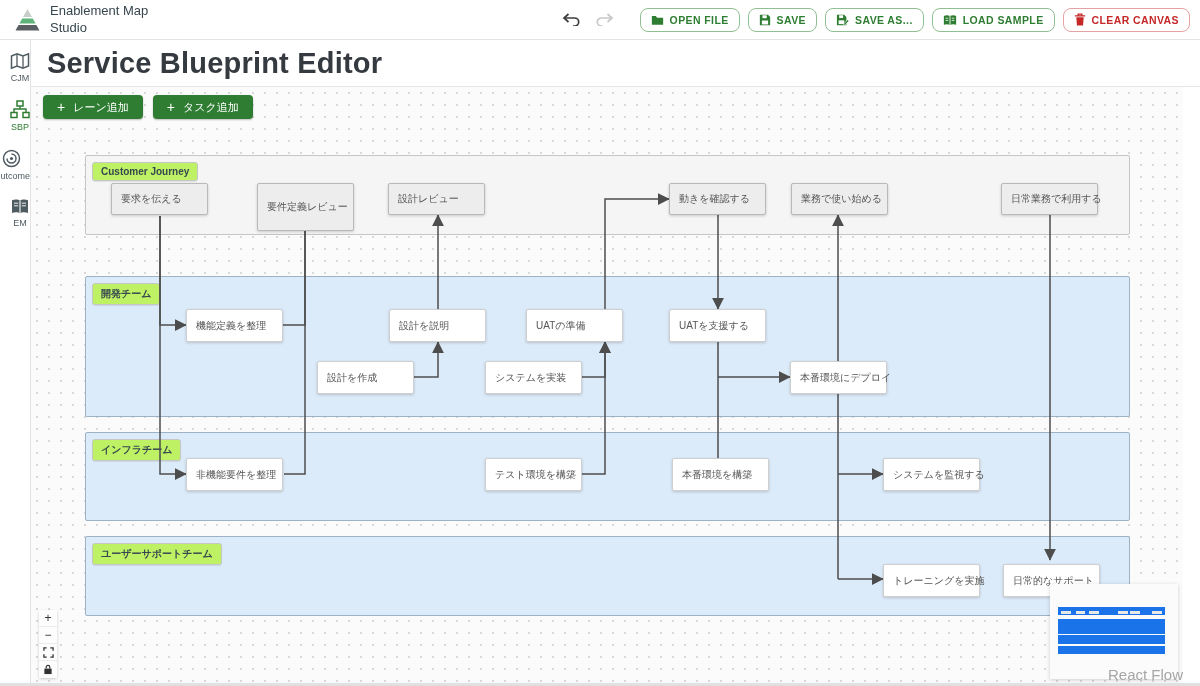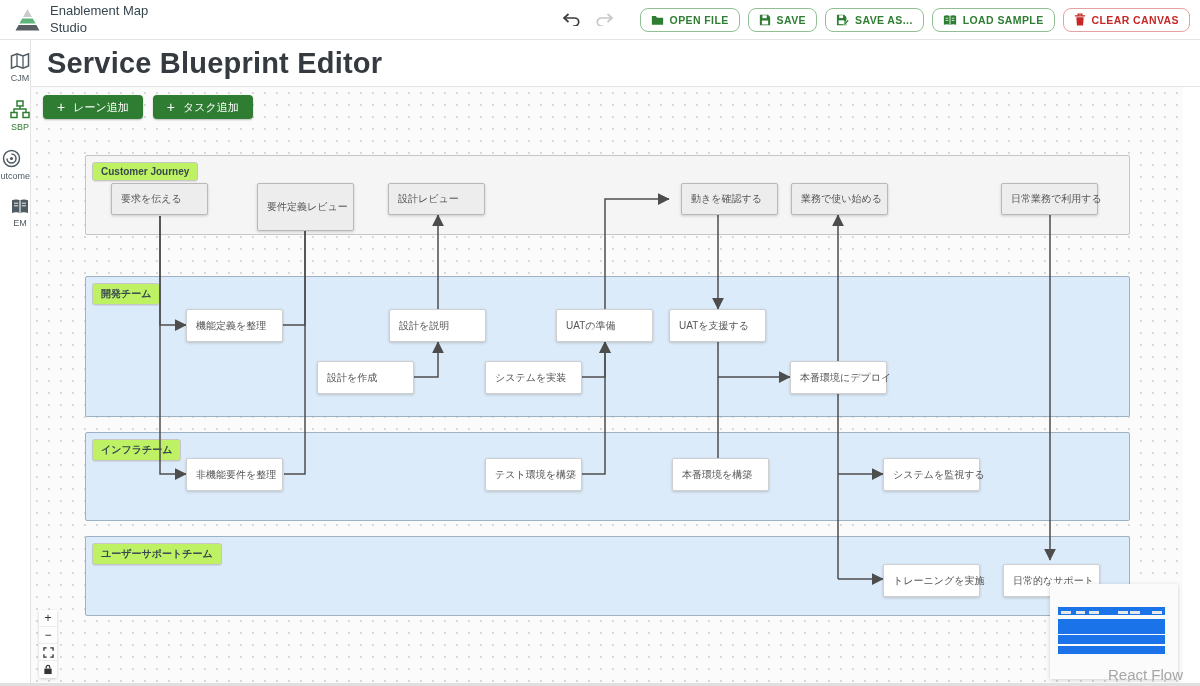--- a/index.html
+++ b/index.html
@@ -241,26 +241,26 @@
             <polyline points="807,274 807,128" marker-end="url(#arrw)"></polyline>
             <polyline points="807,307 807,492"></polyline>
             <polyline points="807,387 852,387" marker-end="url(#arrw)"></polyline>
             <polyline points="807,492 852,492" marker-end="url(#arrw)"></polyline>
             <polyline points="1019,128 1019,473" marker-end="url(#arrw)"></polyline>
           </svg>
         <div class="layer" id="nodes-layer">
             <div class="node gray" style="left: 80px; top: 96px; width: 97px; height: 32px;">要求を伝える</div>
             <div class="node gray" style="left: 226px; top: 96px; width: 97px; height: 48px;">要件定義レビュー</div>
             <div class="node gray" style="left: 357px; top: 96px; width: 97px; height: 32px;">設計レビュー</div>
-            <div class="node gray" style="left: 638px; top: 96px; width: 97px; height: 32px; margin-left: 12px;">動きを確認する</div>
+            <div class="node gray" style="left: 638px; top: 96px; width: 97px; height: 32px;">動きを確認する</div>
             <div class="node gray" style="left: 760px; top: 96px; width: 97px; height: 32px;">業務で使い始める</div>
             <div class="node gray" style="left: 970px; top: 96px; width: 97px; height: 32px;">日常業務で利用する</div>
             <div class="node white" style="left: 155px; top: 222px; width: 97px; height: 33px;">機能定義を整理</div>
             <div class="node white" style="left: 358px; top: 222px; width: 97px; height: 33px;">設計を説明</div>
-            <div class="node white" style="left: 525px; top: 222px; width: 97px; height: 33px;">UATの準備</div>
+            <div class="node white" style="left: 495px; top: 222px; width: 97px; height: 33px;">UATの準備</div>
             <div class="node white" style="left: 638px; top: 222px; width: 97px; height: 33px;">UATを支援する</div>
             <div class="node white" style="left: 286px; top: 274px; width: 97px; height: 33px;">設計を作成</div>
             <div class="node white" style="left: 454px; top: 274px; width: 97px; height: 33px;">システムを実装</div>
             <div class="node white" style="left: 759px; top: 274px; width: 97px; height: 33px;">本番環境にデプロイ</div>
             <div class="node white" style="left: 155px; top: 371px; width: 97px; height: 33px;">非機能要件を整理</div>
             <div class="node white" style="left: 454px; top: 371px; width: 97px; height: 33px;">テスト環境を構築</div>
             <div class="node white" style="left: 641px; top: 371px; width: 97px; height: 33px;">本番環境を構築</div>
             <div class="node white" style="left: 852px; top: 371px; width: 97px; height: 33px;">システムを監視する</div>
             <div class="node white" style="left: 852px; top: 477px; width: 97px; height: 33px;">トレーニングを実施</div>
             <div class="node white" style="left: 972px; top: 477px; width: 97px; height: 33px;">日常的なサポート</div>

